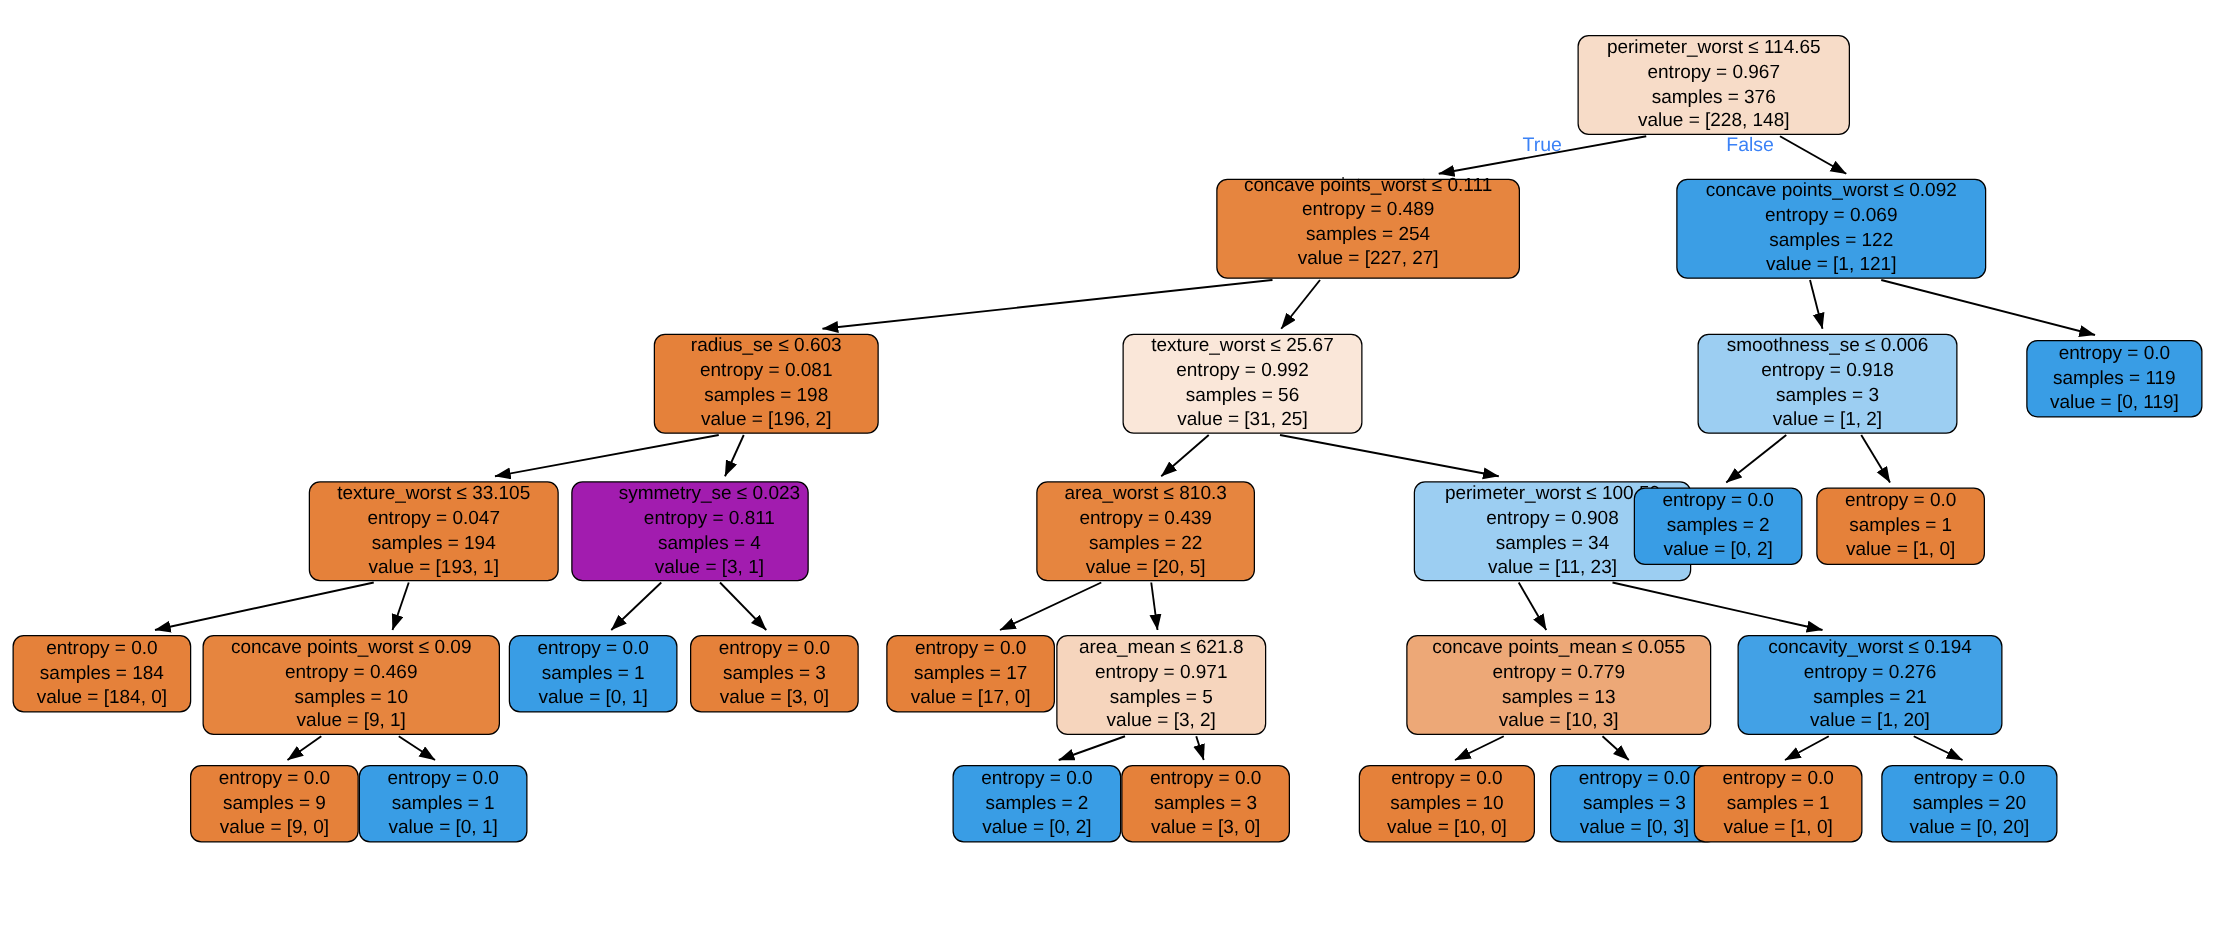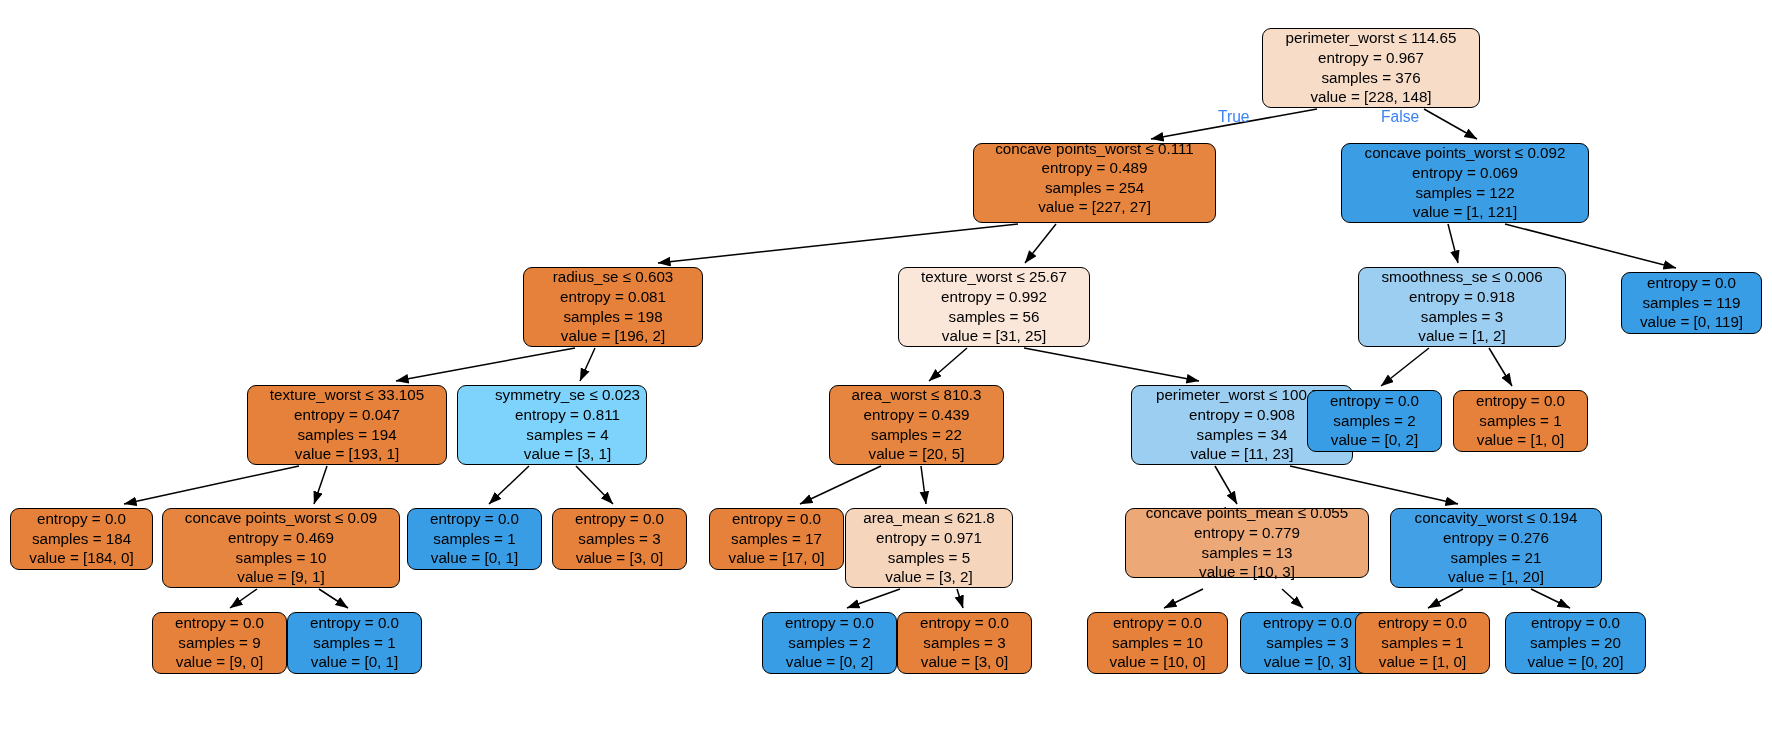--- a/index.html
+++ b/index.html
@@ -130,21 +130,21 @@
       <div class="node" style="left: 152px; top: 588px; width: 135px; height: 62px; background: rgb(229, 129, 58);">
         <span class="ln">entropy = 0.0</span>
         <span class="ln">samples = 9</span>
         <span class="ln">value = [9, 0]</span>
       </div>
       <div class="node" style="left: 287px; top: 588px; width: 135px; height: 62px; background: rgb(57, 157, 229);">
         <span class="ln">entropy = 0.0</span>
         <span class="ln">samples = 1</span>
         <span class="ln">value = [0, 1]</span>
       </div>
-      <div class="node" style="left: 457px; top: 361px; width: 190px; height: 80px; background: #7dd3fc; padding-left: 40px;">
+      <div class="node" style="left: 457px; top: 361px; width: 190px; height: 80px; background: #a21caf; padding-left: 40px;">
         <span class="ln">symmetry_se ≤ 0.023</span>
         <span class="ln">entropy = 0.811</span>
         <span class="ln">samples = 4</span>
         <span class="ln">value = [3, 1]</span>
       </div>
       <div class="node" style="left: 407px; top: 484px; width: 135px; height: 62px; background: rgb(57, 157, 229);">
         <span class="ln">entropy = 0.0</span>
         <span class="ln">samples = 1</span>
         <span class="ln">value = [0, 1]</span>
       </div>
@@ -185,21 +185,21 @@
         <span class="ln">entropy = 0.0</span>
         <span class="ln">samples = 3</span>
         <span class="ln">value = [3, 0]</span>
       </div>
       <div class="node" style="left: 1131px; top: 361px; width: 222px; height: 80px; background: rgb(156, 206, 242);">
         <span class="ln">perimeter_worst ≤ 100.59</span>
         <span class="ln">entropy = 0.908</span>
         <span class="ln">samples = 34</span>
         <span class="ln">value = [11, 23]</span>
       </div>
-      <div class="node" style="left: 1125px; top: 484px; width: 244px; height: 70px; background: rgb(237, 168, 119);">
+      <div class="node" style="left: 1125px; top: 484px; width: 244px; height: 80px; background: rgb(237, 168, 119);">
         <span class="ln">concave points_mean ≤ 0.055</span>
         <span class="ln">entropy = 0.779</span>
         <span class="ln">samples = 13</span>
         <span class="ln">value = [10, 3]</span>
       </div>
       <div class="node" style="left: 1087px; top: 588px; width: 141px; height: 62px; background: rgb(229, 129, 58);">
         <span class="ln">entropy = 0.0</span>
         <span class="ln">samples = 10</span>
         <span class="ln">value = [10, 0]</span>
       </div>

